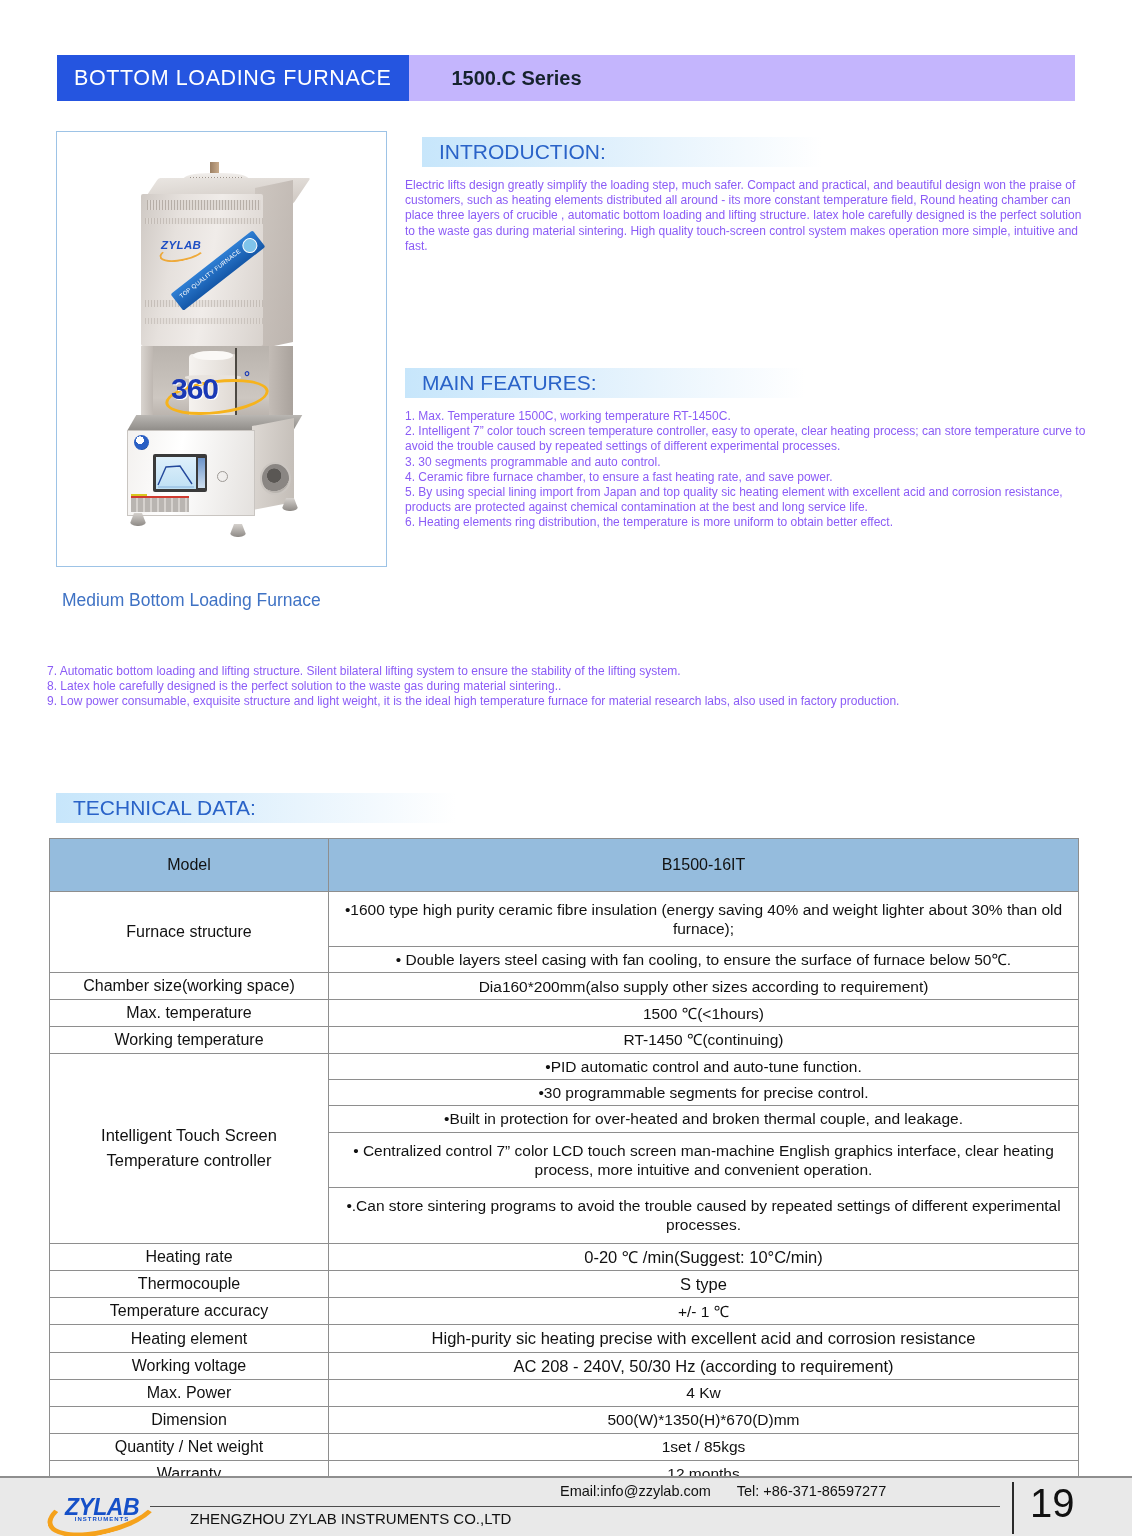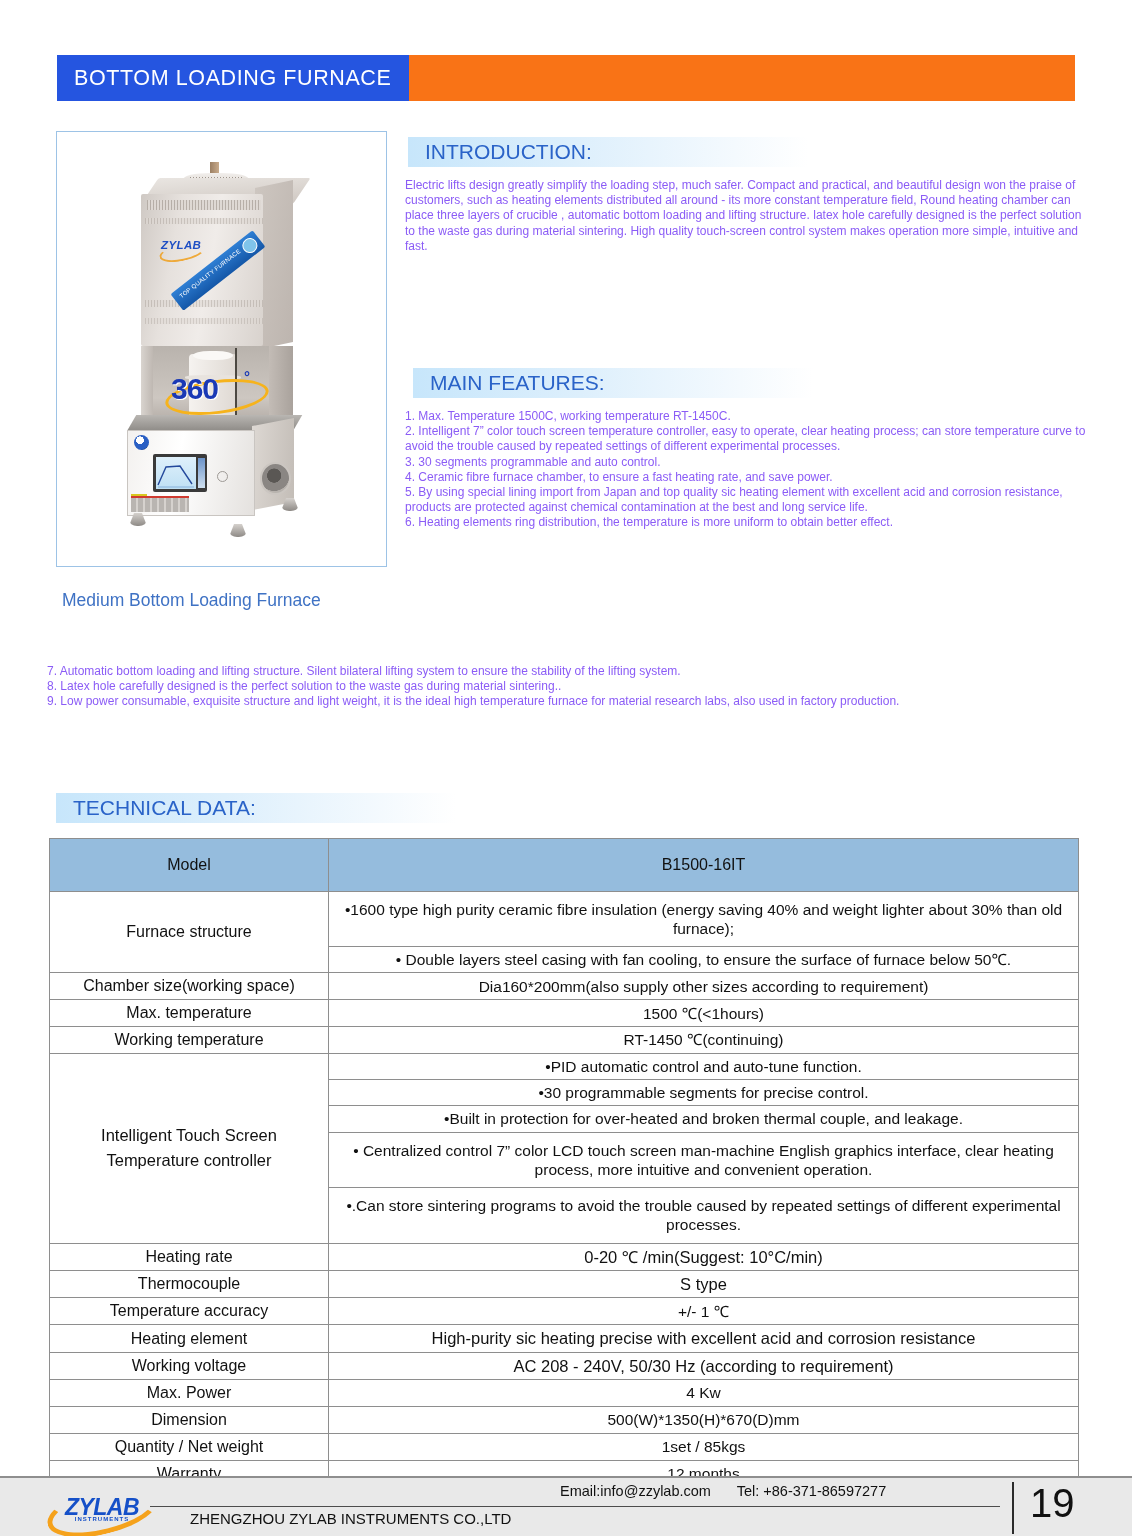--- a/index.html
+++ b/index.html
@@ -18,21 +18,21 @@
 
   
   .topbar {
     position: absolute;
     left: 57px;
     top: 55px;
     width: 1018px;
     height: 46px;
     display: flex;
     align-items: stretch;
-    background: #f97316;
+    background: #c4b5fd;
   }
   .topbar-title {
     background: #2555e0;
     color: #ffffff;
     font-size: 21.5px;
     letter-spacing: 0.6px;
     display: flex;
     align-items: center;
     padding: 0 18px 0 17px;
     white-space: nowrap;
@@ -412,22 +412,22 @@
     height: 30px;
     background: linear-gradient(90deg, #c7e6fb 0%, #ddeffc 42%, #ffffff 100%);
     color: #2a63c8;
     font-size: 21px;
     display: flex;
     align-items: center;
     padding-left: 17px;
     box-sizing: border-box;
     white-space: nowrap;
   }
-  #intro-head { left: 408px; top: 137px; width: 400px; }
-  #features-head { left: 405px; top: 368px; width: 400px; margin-left: 8px; }
+  #intro-head { left: 422px; top: 137px; width: 400px; }
+  #features-head { left: 405px; top: 368px; width: 400px; }
   #techdata-head { left: 56px; top: 793px; width: 400px; }
 
   .body-text {
     position: absolute;
     font-size: 12px;
     line-height: 1.265;
     color: #8b5cf6;
     text-align: left;
   }
   #intro-body { left: 405px; top: 178px; width: 686px; }
@@ -561,20 +561,21 @@
     top: 1481px;
     font-size: 40px;
     color: #111111;
   }
 </style>
 </head>
 <body>
 
 <div class="topbar">
   <div class="topbar-title">BOTTOM LOADING FURNACE</div>
+  <div class="topbar-series">1500.C Series</div>
 </div>
 
 <div class="photo-frame">
   <div class="photo-stage">
     <div class="fx-chimney"></div>
     <div class="fx-cap"></div>
     <div class="fx-cap-slots"></div>
     <div class="fx-upper-top"></div>
     <div class="fx-upper-side"></div>
     <div class="fx-upper-body"></div>

